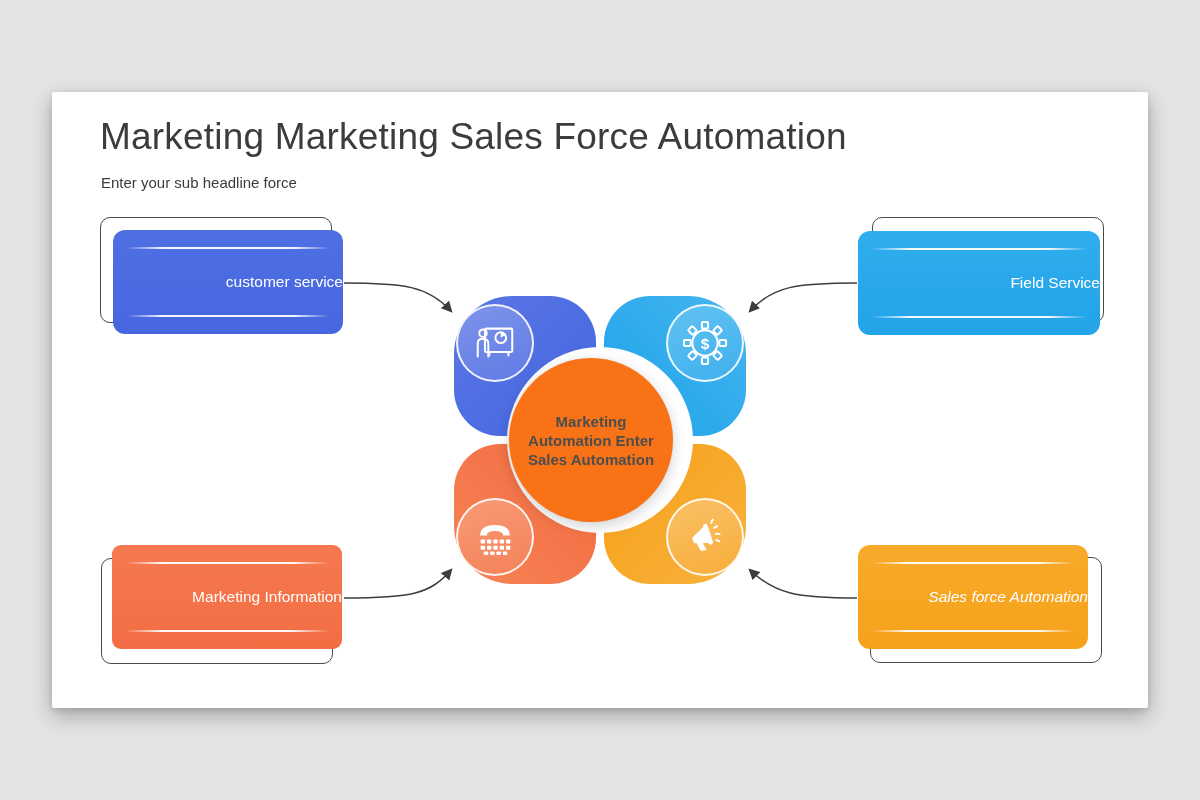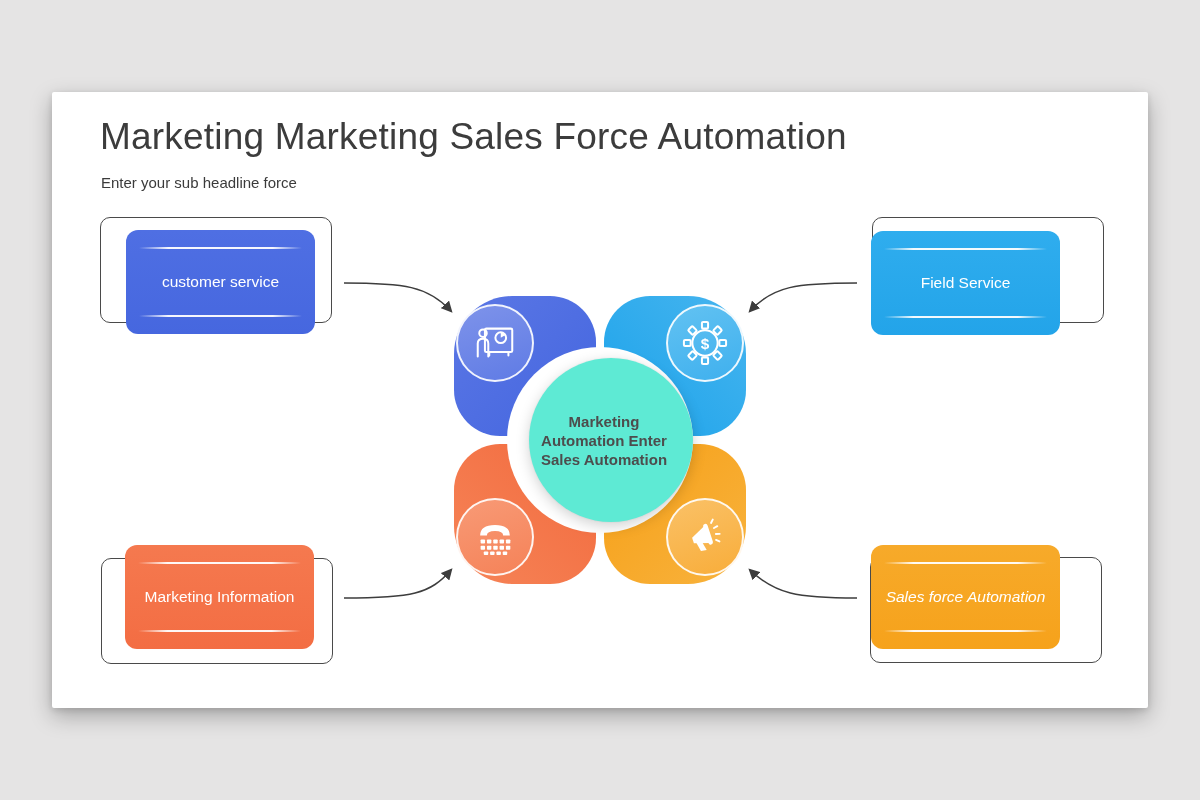--- a/index.html
+++ b/index.html
@@ -21,53 +21,53 @@
   .subtitle{
     position:absolute;left:49px;top:82px;
     font-size:15px;color:#3b3b3b;
   }
   
   .ghost{
     position:absolute;width:230px;height:104px;
     border:1.6px solid #4a4a4a;border-radius:10px;background:transparent;
   }
   .card{
-    position:absolute;width:189px;height:104px;border-radius:12px;
-    display:flex;align-items:center;justify-content:center;
-    color:#fff;font-size:15.5px;margin-left:13px;
+    position:absolute;width:230px;height:104px;border-radius:12px;
+    display:flex;align-items:center;justify-content:flex-end;
+    color:#fff;font-size:15.5px;
   }
   .card .deco-line{
     position:absolute;left:13px;right:13px;height:2px;border-radius:1px;
     background:linear-gradient(90deg,rgba(255,255,255,0) 0%,rgba(255,255,255,.95) 18%,rgba(255,255,255,.95) 82%,rgba(255,255,255,0) 100%);
   }
   .deco-line.top{top:17px;}
   .deco-line.bottom{bottom:17px;}
   .card.c1{background:linear-gradient(180deg,#4f6fe3,#4667df);}
   .card.c2{background:linear-gradient(180deg,#2fadee,#23a4e9);}
   .card.c3{background:linear-gradient(180deg,#f5794f,#f36d43);}
   .card.c4{background:linear-gradient(180deg,#f7aa2a,#f6a21b);}
   .g1{left:48px;top:125px;}   .card.c1{left:61px;top:138px;}
-  .g2{left:820px;top:125px;}  .card.c2{left:806px;top:139px;}
-  .g3{left:49px;top:466px;}   .card.c3{left:60px;top:453px;}
+  .g2{left:820px;top:125px;}  .card.c2{left:806px;top:139px;padding-left:12px;}
+  .g3{left:49px;top:466px;}   .card.c3{left:60px;top:453px;border-radius:9px;}
   .g4{left:818px;top:465px;}  .card.c4{left:806px;top:453px;font-style:italic;}
   
   .diagram{position:absolute;left:402px;top:204px;width:292px;height:288px;}
   .petal{position:absolute;width:142px;height:140px;}
   .petal.tl{left:0;top:0;  border-radius:58px 46px 46px 46px;background:linear-gradient(135deg,#5b77e5,#4365df);}
   .petal.tr{left:150px;top:0;border-radius:46px 58px 46px 46px;background:linear-gradient(225deg,#47b5ef,#1aa2ea);}
   .petal.bl{left:0;top:148px;border-radius:46px 46px 46px 58px;background:linear-gradient(45deg,#f68457,#f26a3e);}
   .petal.br{left:150px;top:148px;border-radius:46px 46px 58px 46px;background:linear-gradient(315deg,#f8b33e,#f69f16);}
   .gap-circle{
     position:absolute;left:53px;top:51px;width:186px;height:186px;border-radius:50%;
     background:#ffffff;
   }
   .center-circle{
-    position:absolute;left:75px;top:62px;width:164px;height:164px;border-radius:50%;
-    background:#5eead4;box-shadow:0 4px 14px rgba(0,0,0,.18), 0 0 0 1px rgba(0,0,0,.02);
-    display:flex;align-items:center;justify-content:flex-start;text-align:center;
+    position:absolute;left:55px;top:62px;width:164px;height:164px;border-radius:50%;
+    background:#f97316;box-shadow:0 4px 14px rgba(0,0,0,.18), 0 0 0 1px rgba(0,0,0,.02);
+    display:flex;align-items:center;justify-content:center;text-align:center;
   }
   .center-text{font-size:15px;font-weight:bold;color:#4d4d4d;line-height:19px;width:150px;}
   .center-text span{display:block;}
   .icon-circle{
     position:absolute;width:78px;height:78px;border-radius:50%;box-sizing:border-box;
     border:2px solid rgba(255,255,255,.9);
     display:flex;align-items:center;justify-content:center;
   }
   .icon-circle.tl{left:2px;top:8px;   background:linear-gradient(160deg,#7e93ea,#5f7be5);}
   .icon-circle.tr{left:212px;top:8px; background:linear-gradient(160deg,#62c2f2,#3fb0ee);}

